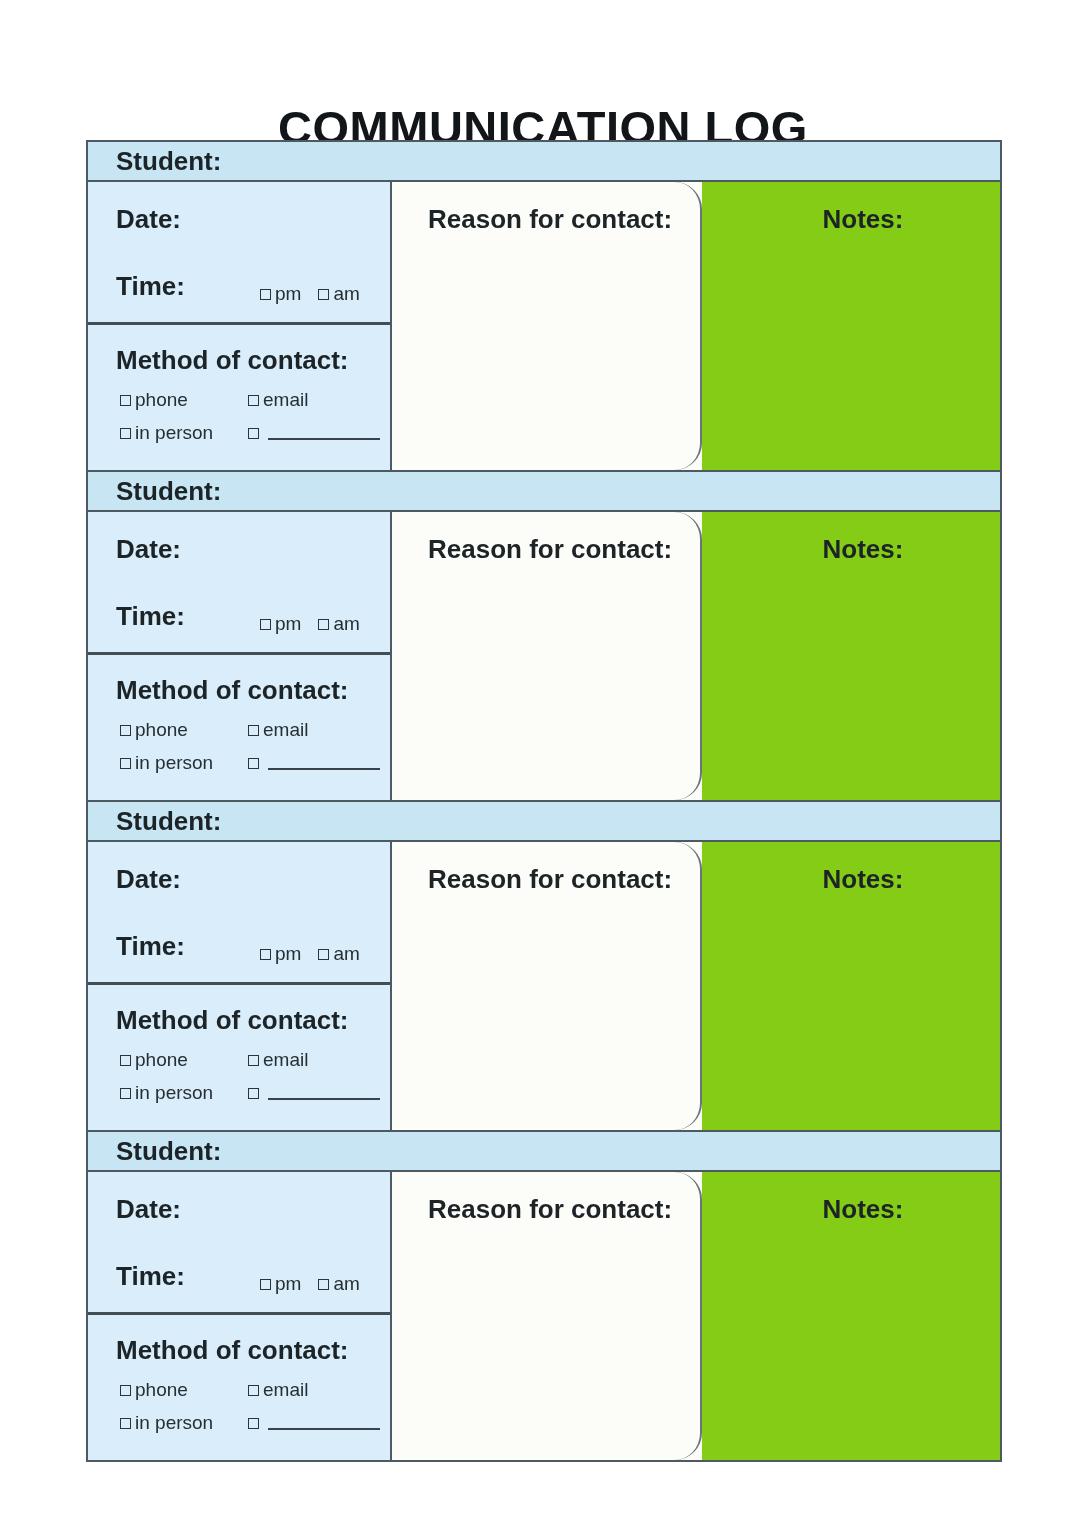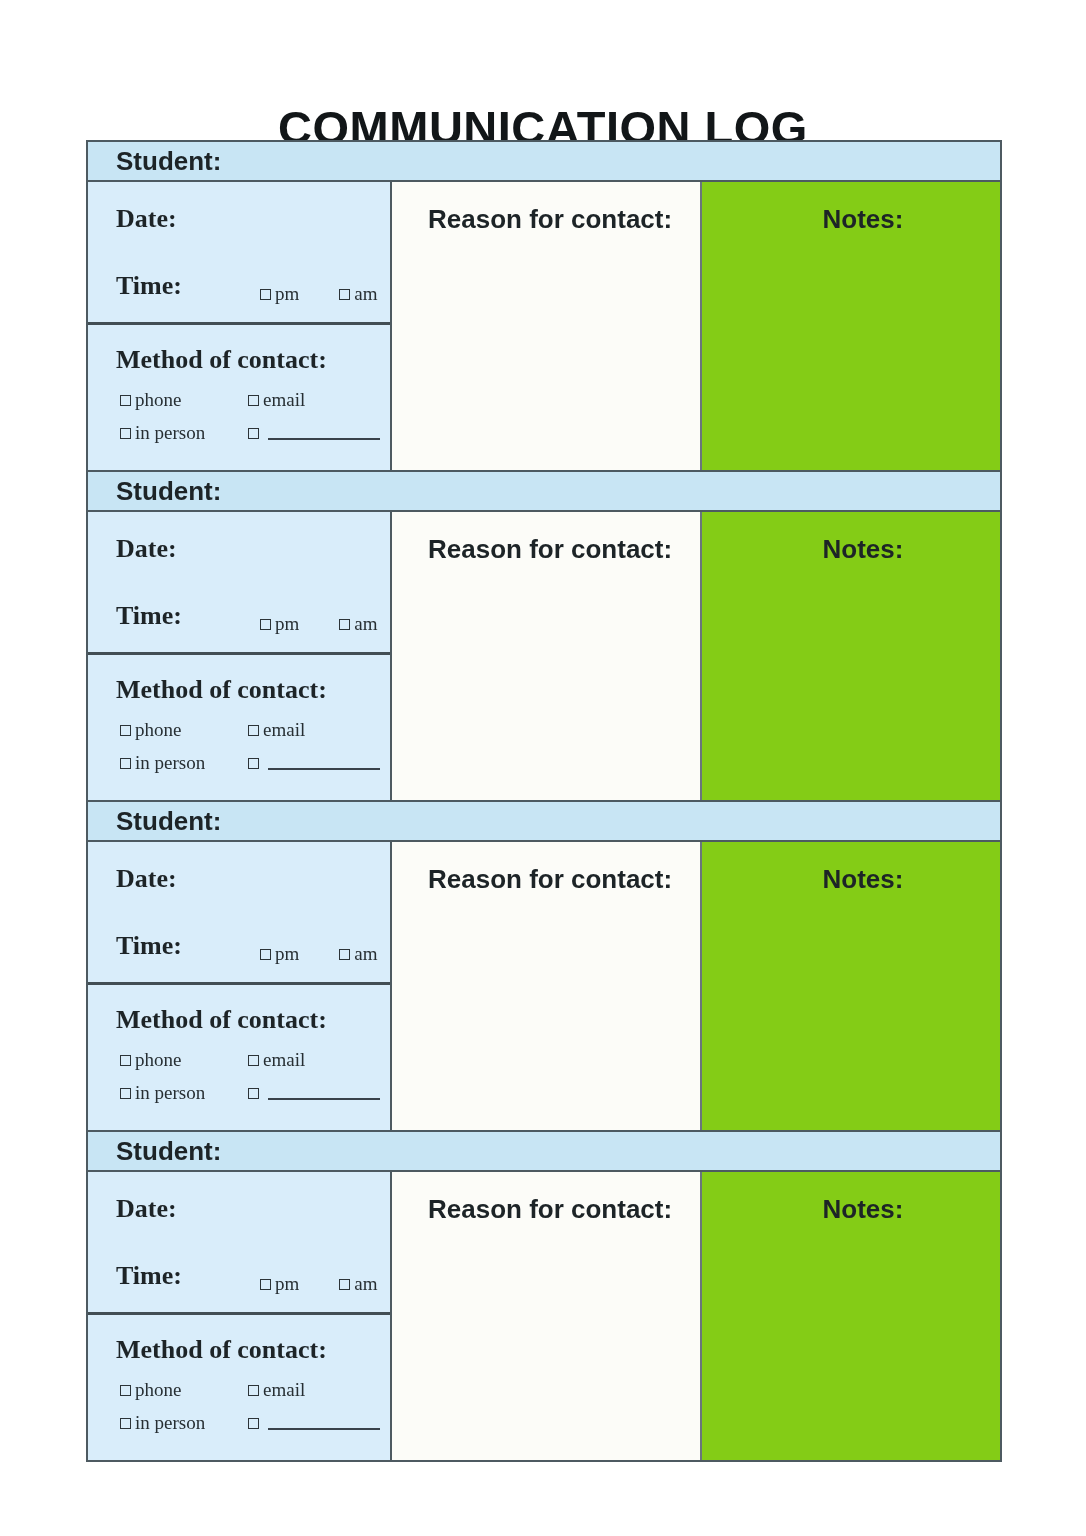--- a/index.html
+++ b/index.html
@@ -35,52 +35,52 @@
   .sec-body {
     display:flex; height:290px;
     border:2px solid #4d5a61; border-top:none;
     background:#fcfcf8;
   }
 
   .col { position:relative; }
   .col.left {
     width:304px; background:#d9edfa;
     border-right:2px solid #4d5a61;
-    display:flex; flex-direction:column;font-family:Liberation Serif, serif;
+    display:flex; flex-direction:column;
   }
   .dt-box { position:relative; height:143px; border-bottom:3px solid #424e54; }
   .mt-box { position:relative; flex:1;border-radius:8px; }
 
   .big { font-size:26px; font-weight:600; color:#1d2427; }
 
   .lbl-date { position:absolute; top:22px; left:28px; }
   .date-fill { position:absolute; top:22px; left:112px; right:16px; height:34px; }
   .lbl-time { position:absolute; top:89px; left:28px; }
   .time-fill { position:absolute; top:92px; left:112px; width:52px; height:28px; }
 
-  .pm-am { position:absolute; top:101px; left:172px; display:flex; gap:40px; }
+  .pm-am { position:absolute; top:101px; left:172px; display:flex; gap:17px; }
 
   .chk { display:inline-flex; align-items:center; gap:4px; font-size:19px; color:#272f33; cursor:pointer; }
   .chk .cbox {
     width:11px; height:11px; flex:0 0 auto;
     border:1.5px solid #2c3438; background:transparent; display:inline-block;
   }
 
   .mt-label { position:absolute; top:20px; left:28px; }
   .mt-grid {
     position:absolute; top:64px; left:32px;
     display:grid; grid-template-columns:128px auto; row-gap:11px;
     align-items:center;
   }
   .blank-line {
     display:inline-block; width:112px; height:13px;
     border-bottom:2px solid #39424a; margin-left:5px;
   }
 
-  .col.mid { width:310px; background:#fcfcf8; border-right:2px solid #6a757b; padding:22px 0 0 36px; }
+  .col.mid { width:310px; background:#fcfcf8; border-right:2px solid #6a757b; padding:22px 0 0 36px;border-radius:27px; }
   .col.right { flex:1; background:#84cc16; padding:22px 0 0 24px;text-align:center; }
   .area-fill { position:absolute; left:0; top:60px; right:0; bottom:0; }
 </style>
 </head>
 <body>
 
 <div class="page">
 
   <div class="doc-title">COMMUNICATION LOG</div>
 

